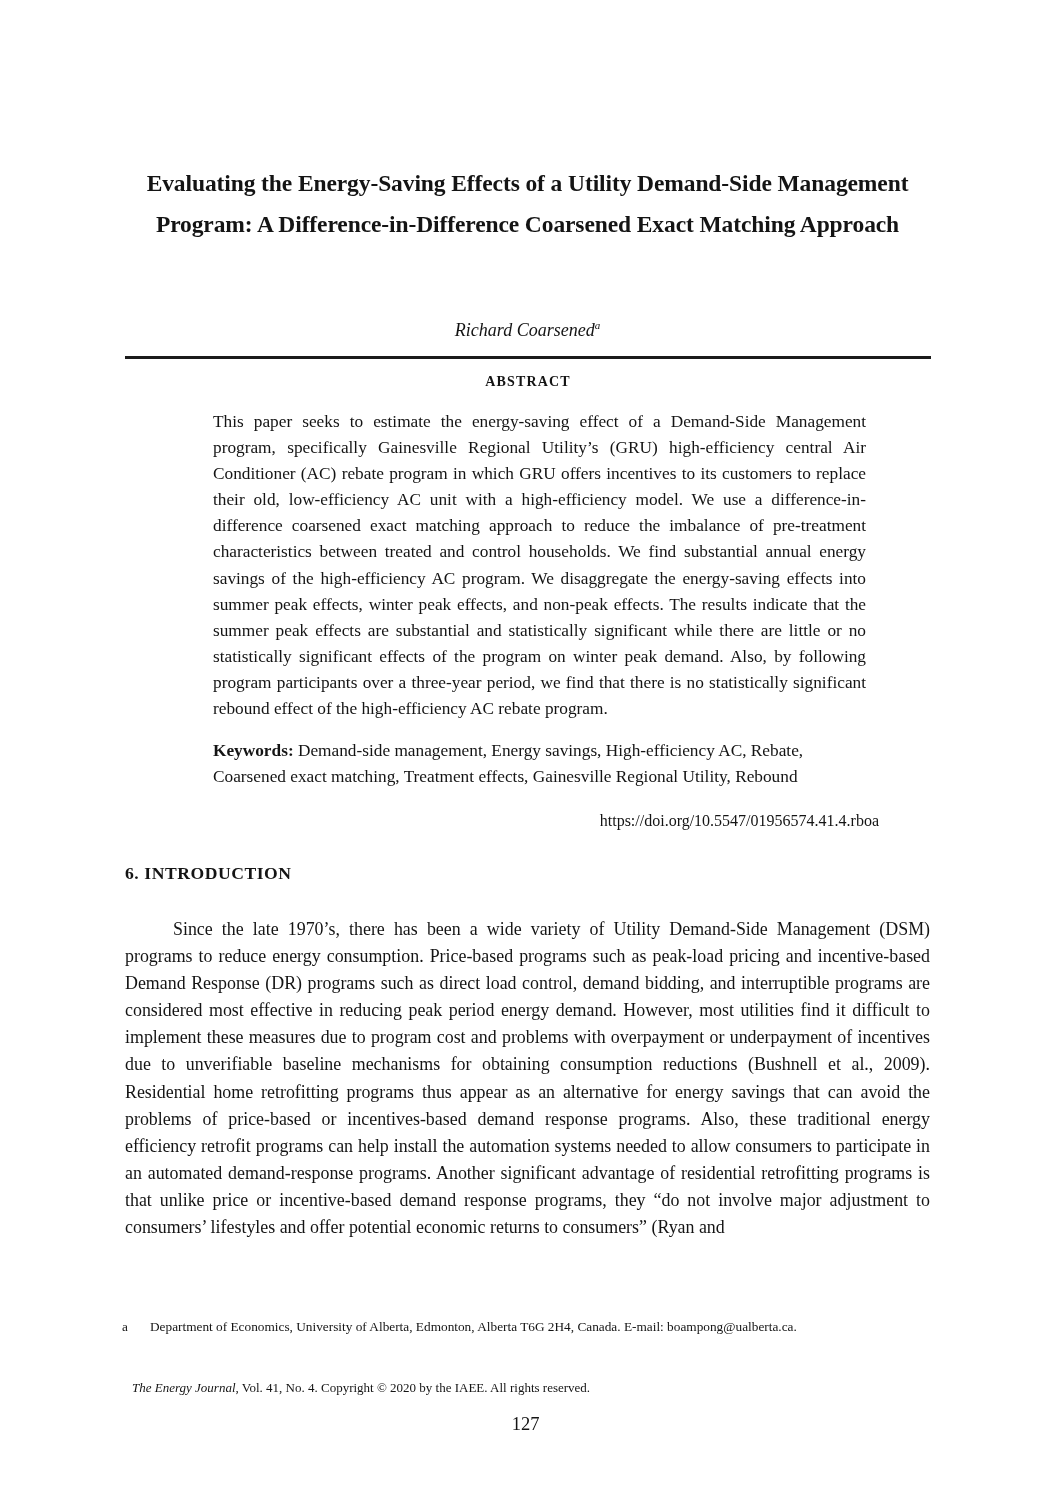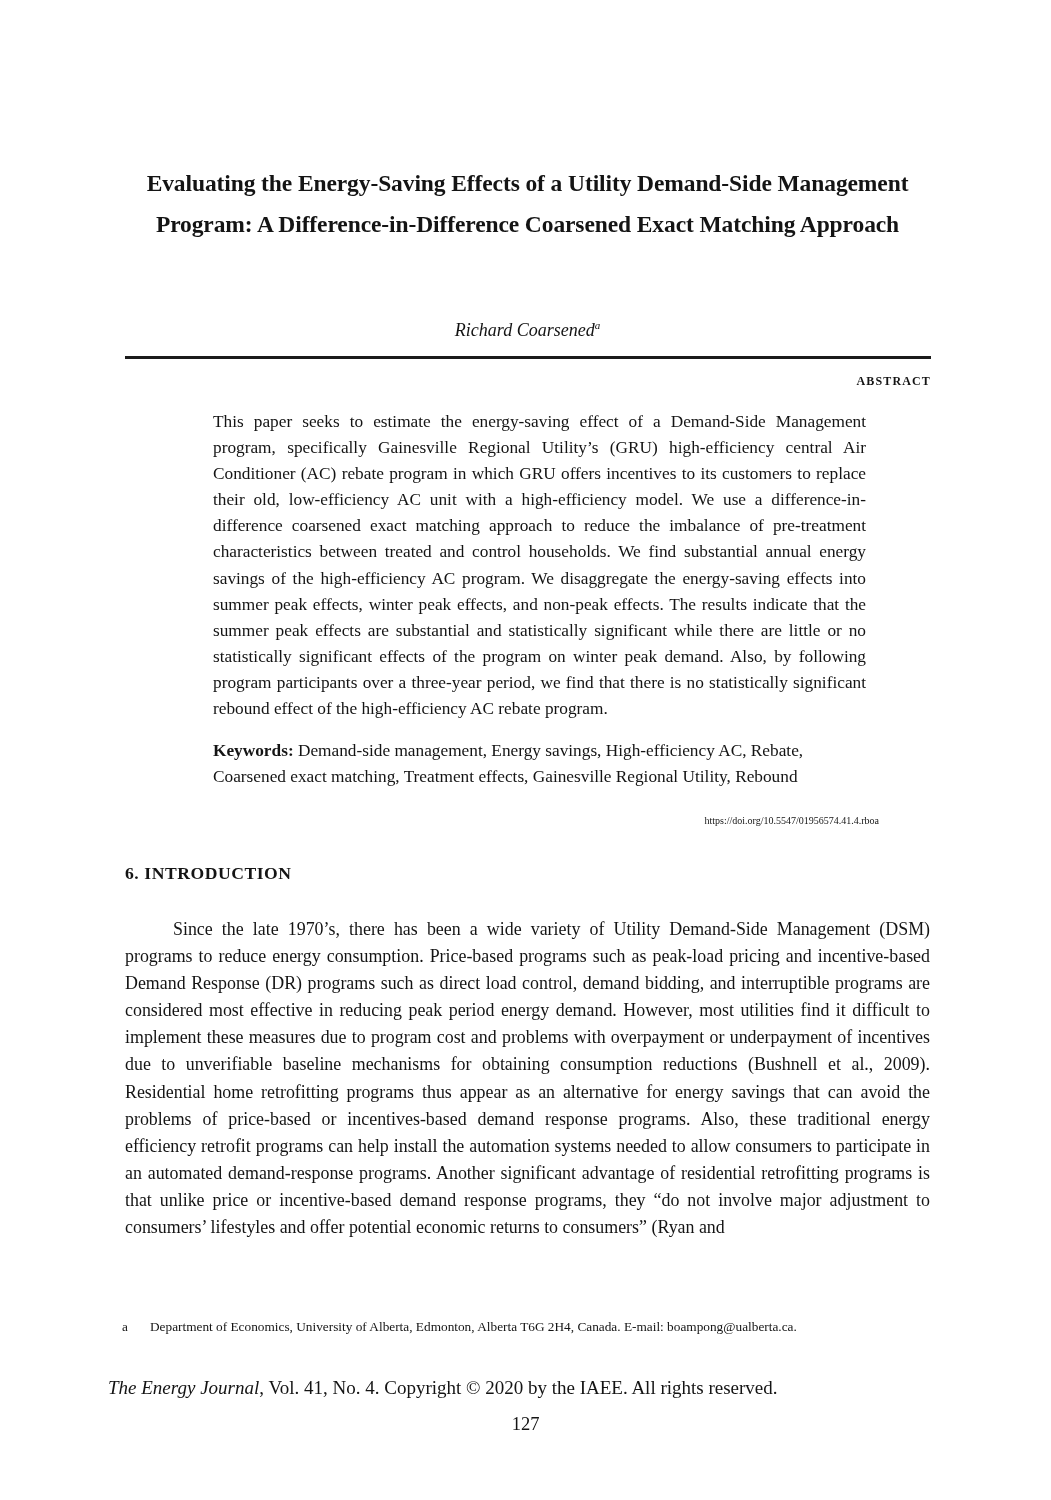--- a/index.html
+++ b/index.html
@@ -69,22 +69,22 @@
     border-bottom: 1px solid #1b1b1b;
     box-sizing: border-box;
   }
 
   
   .abstract-heading {
     position: absolute;
     left: 125px;
     top: 374px;
     width: 806px;
-    text-align: right;
-    font-size: 12px;
+    text-align: center;
+    font-size: 14px;
     font-weight: bold;
     letter-spacing: 1.15px;
   }
 
   .abstract-body {
     position: absolute;
     left: 200px;
     top: 396px;
     width: 679px;
   }
@@ -104,21 +104,21 @@
   .kw-label {
     font-weight: bold;
   }
 
   .doi {
     position: absolute;
     left: 200px;
     top: 812px;
     width: 679px;
     text-align: right;
-    font-size: 10px;
+    font-size: 16px;
     line-height: 18px;
   }
 
   
   .section-heading {
     position: absolute;
     left: 125px;
     top: 863px;
     font-size: 17.6px;
     font-weight: bold;
@@ -158,23 +158,23 @@
   }
   .footnote .fn-text {
     display: block;
     margin-left: 28px;
     text-align: justify;
     text-justify: inter-word;
   }
 
   .journal-line {
     position: absolute;
-    left: 108px;
+    left: 132px;
     top: 1378px;
-    font-size: 19px;
+    font-size: 13px;
     line-height: 20px;
   }
   .journal-line .jname {
     font-style: italic;
   }
 
   .page-number {
     position: absolute;
     left: 0;
     top: 1414px;

